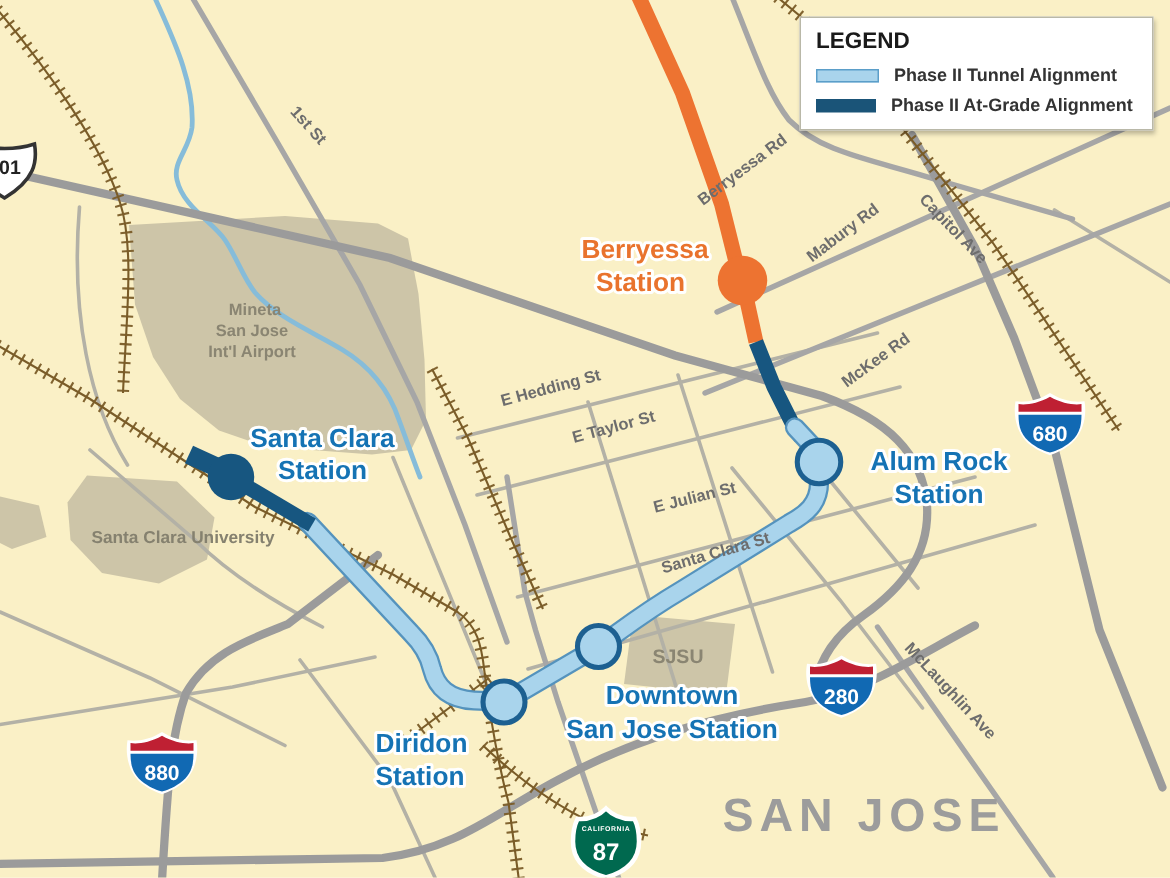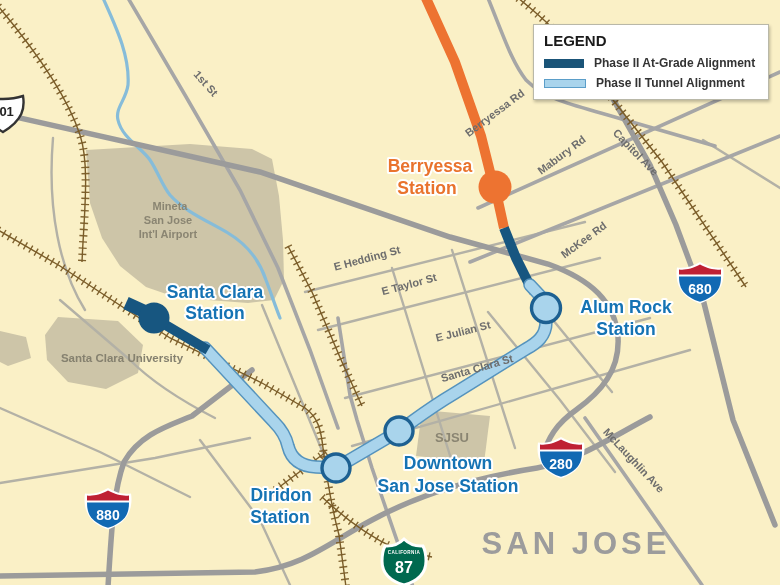--- a/index.html
+++ b/index.html
@@ -25,21 +25,21 @@
   .rr-ties{fill:none;stroke:#7a5c28;stroke-width:8;stroke-dasharray:1.4 4.8;opacity:.95;}
   .river{fill:none;stroke:#86BCD9;stroke-width:3.2;stroke-linecap:round;}
   .poly{fill:#CDC5A8;stroke:none;}
   
   .orange-line{fill:none;stroke:#ED7331;stroke-width:10;stroke-linecap:butt;}
   .grade-line{fill:none;stroke:#175680;stroke-width:10;stroke-linecap:butt;}
   .tun-out{fill:none;stroke:#5593bd;stroke-width:13.5;stroke-linecap:round;stroke-linejoin:round;}
   .tun-in{fill:none;stroke:#A9D4EC;stroke-width:10.5;stroke-linecap:round;stroke-linejoin:round;}
   .stn-circ{fill:#A9D4EC;stroke:#1d6091;stroke-width:3.4;}
   
-  #legend{position:absolute;top:24px;left:533px;width:236px;background:#ffffff;
+  #legend{position:absolute;top:11px;left:533px;width:236px;background:#ffffff;
           border:1px solid #b9b8a8;box-shadow:1px 2px 3px rgba(0,0,0,.25);
           padding:7px 10px 9px 10px;box-sizing:border-box;}
   #legend h2{margin:0 0 7px 0;font:bold 15px "Liberation Sans",sans-serif;color:#1a1a1a;}
   .leg-row{display:flex;align-items:center;margin-top:6px;}
   .leg-swatch{width:40px;height:9px;margin-right:10px;flex:0 0 auto;}
   .leg-grade{background:#1A5478;}
   .leg-tunnel{background:#A9D4EC;border:1px solid #5b9ec9;height:7px;}
   .leg-row span{font:bold 12px "Liberation Sans",sans-serif;color:#333;}
 </style>
 </head>
@@ -186,21 +186,21 @@
     <text class="stn" x="281" y="501">Diridon</text>
     <text class="stn" x="280" y="523">Station</text>
     <text class="stn" x="215" y="298">Santa Clara</text>
     <text class="stn" x="215" y="319">Station</text>
   </g>
 </svg>
 
 <div id="legend">
   <h2>LEGEND</h2>
   <div class="leg-row">
+    <div class="leg-swatch leg-tunnel"></div>
+    <span>Phase II Tunnel Alignment</span>
+  </div>
+  <div class="leg-row">
     <div class="leg-swatch leg-grade"></div>
     <span>Phase II At-Grade Alignment</span>
   </div>
-  <div class="leg-row">
-    <div class="leg-swatch leg-tunnel"></div>
-    <span>Phase II Tunnel Alignment</span>
-  </div>
 </div>
 </div>
 
 </body></html>

